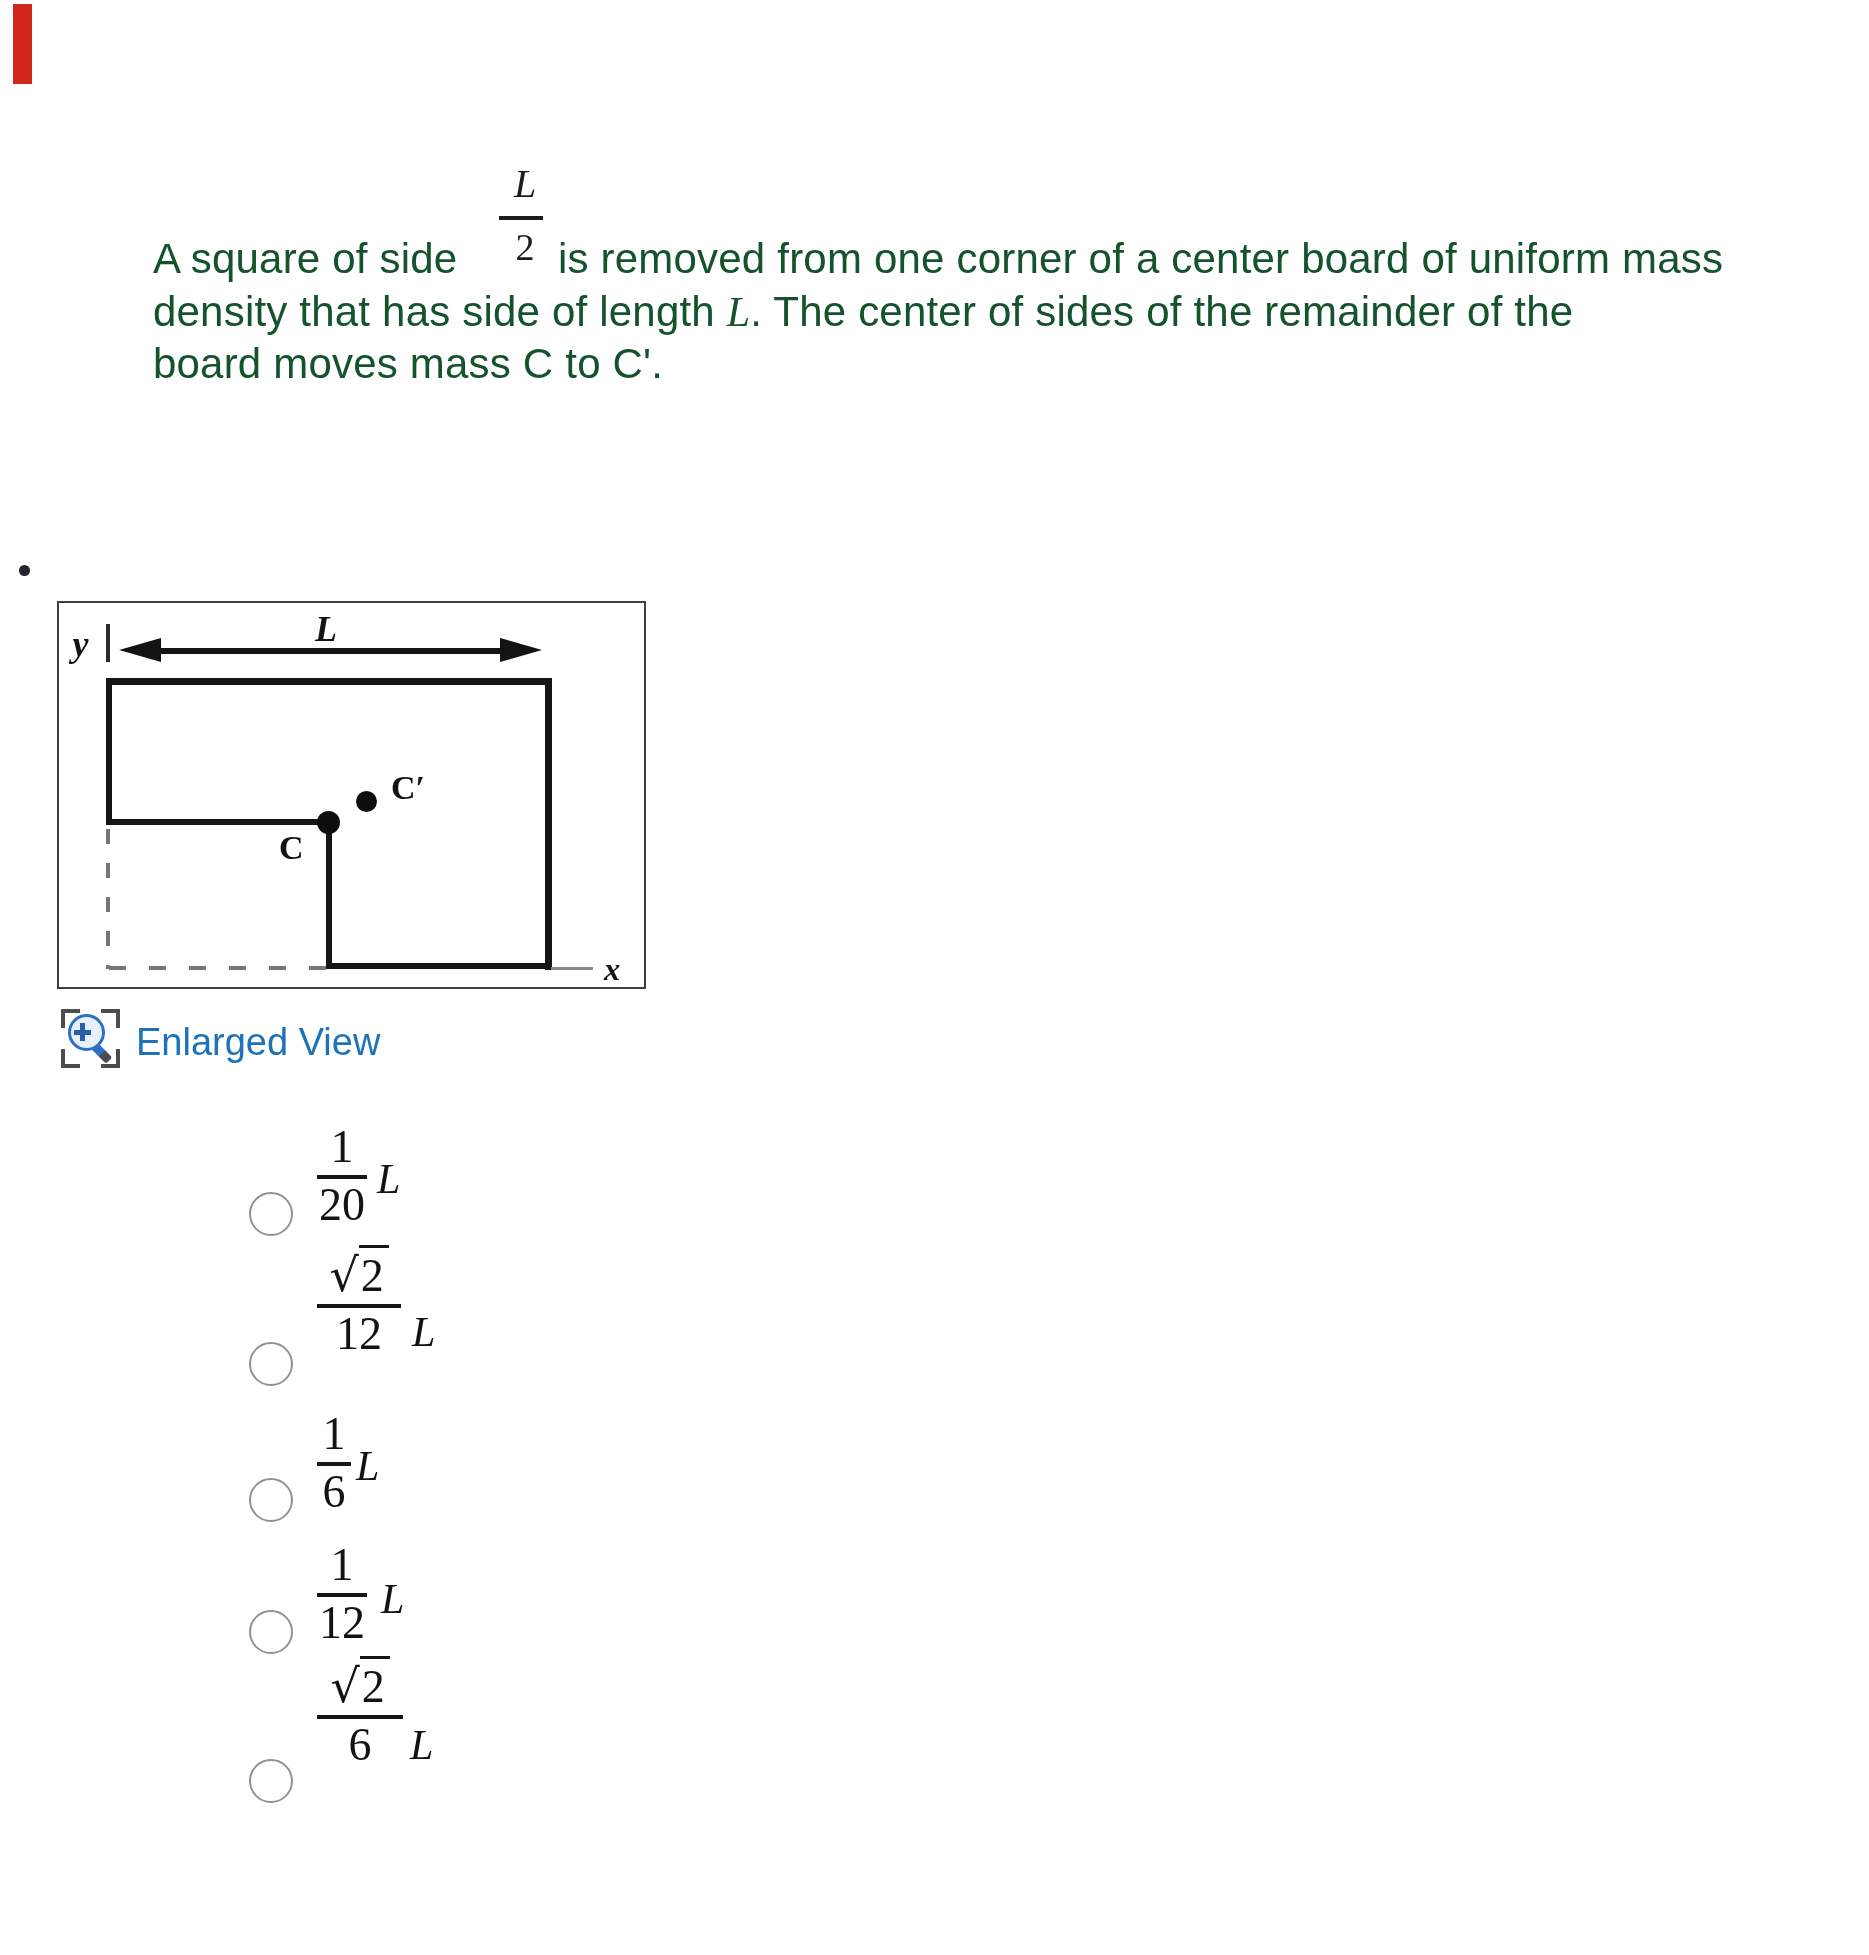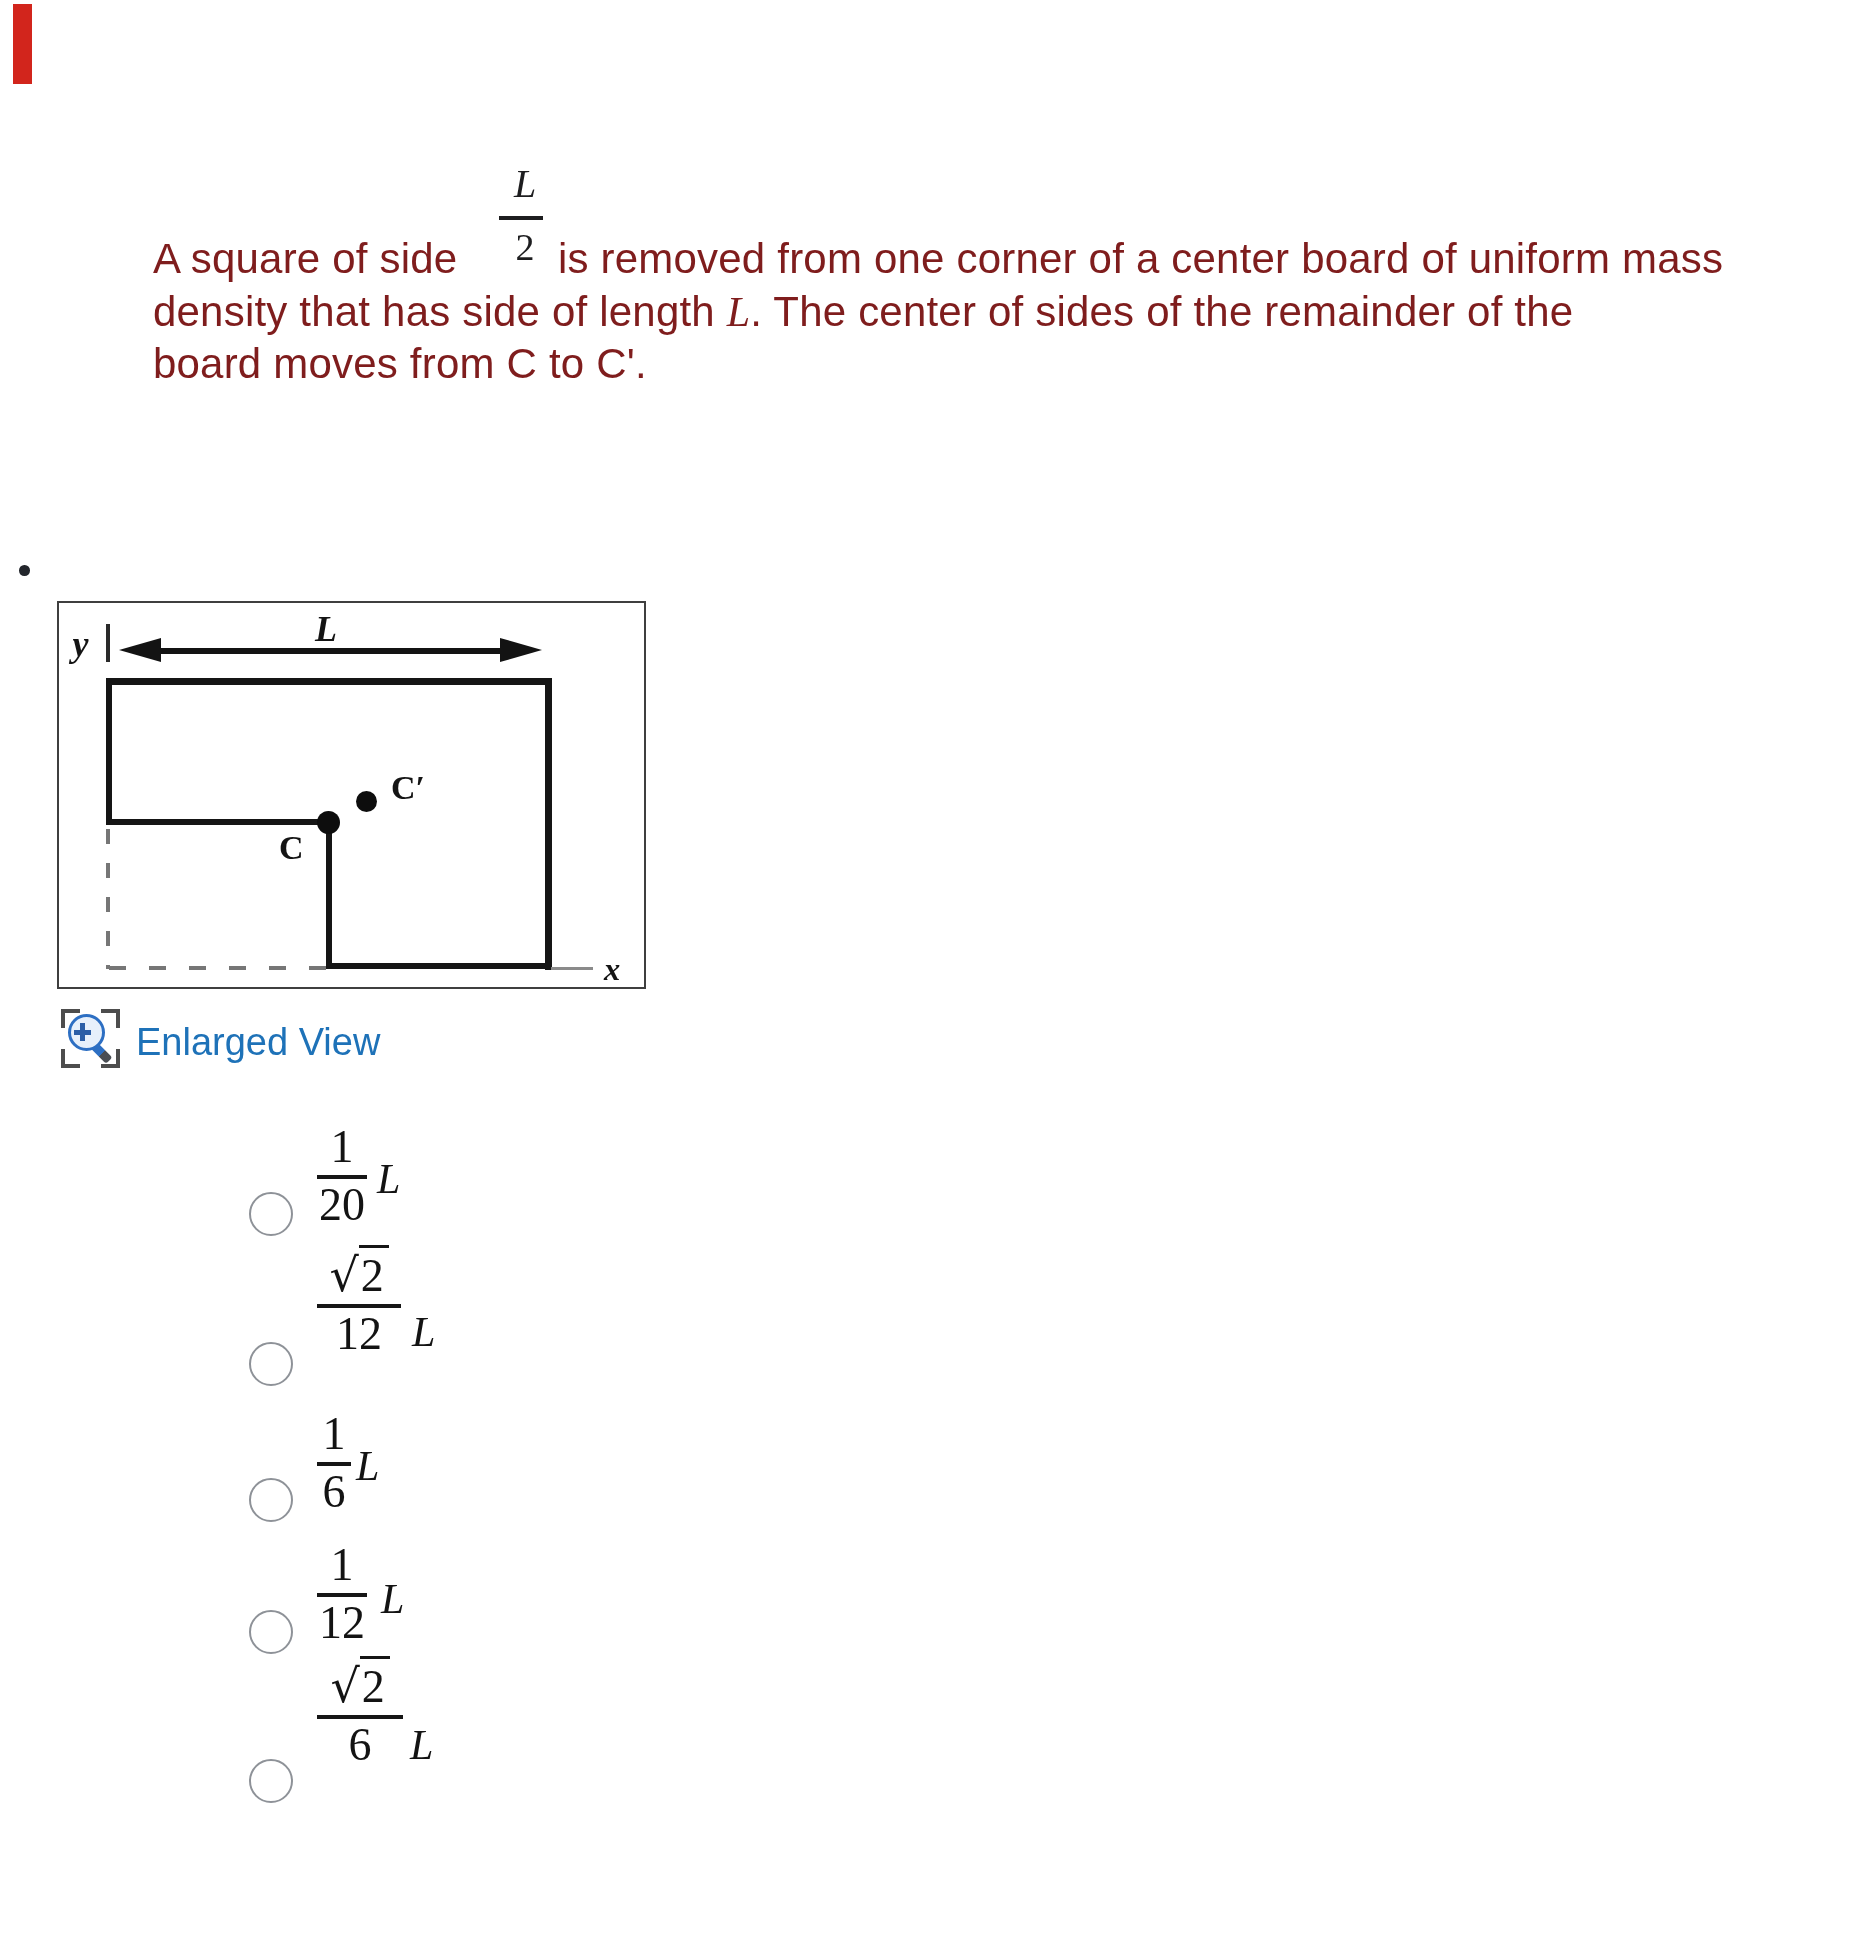--- a/index.html
+++ b/index.html
@@ -3,21 +3,21 @@
 <meta charset="utf-8">
 <style>
   html,body{margin:0;padding:0;width:1870px;height:1956px;background:#ffffff;overflow:hidden;position:relative;
             font-family:"Liberation Sans",sans-serif;}
   .abs{position:absolute;}
 
   
   #red-marker{left:13.4px;top:3.8px;width:19px;height:80px;background:#d2251c;}
 
   
-  .qline{color:#7f1d1d;font-size:42px;line-height:1.15;letter-spacing:0.2px;white-space:nowrap;}
+  .qline{color:#14532d;font-size:42px;line-height:1.15;letter-spacing:0.2px;white-space:nowrap;}
   #line1a{left:153px;top:235px;}
   #line1b{left:558px;top:235px;}
   #line2{left:153px;top:288px;}
   #line3{left:153px;top:340px;}
   .var-l{font-family:"Liberation Serif",serif;font-style:italic;}
 
   
   #frac-num{left:505px;top:164px;width:40px;text-align:center;font-family:"Liberation Serif",serif;
             font-style:italic;font-size:40px;color:#1d1d1f;line-height:1;}
   #frac-bar{left:499px;top:216px;width:44px;height:3.8px;background:#1d1d1f;}
@@ -93,21 +93,21 @@
 <body>
 
 <div class="abs" id="red-marker"></div>
 
 <span class="abs qline" id="line1a">A square of side</span>
 <span class="abs" id="frac-num">L</span>
 <div class="abs" id="frac-bar"></div>
 <span class="abs" id="frac-den">2</span>
 <span class="abs qline" id="line1b">is removed from one corner of a center board of uniform mass</span>
 <span class="abs qline" id="line2"><span>density that has side of length </span><span class="var-l">L</span><span>. The center of sides of the remainder of the</span></span>
-<span class="abs qline" id="line3">board moves from C to C'.</span>
+<span class="abs qline" id="line3">board moves mass C to C'.</span>
 
 <div class="abs" id="bullet"></div>
 
 <div class="abs" id="figure">
   <span class="abs fig-serif" id="y-label">y</span>
   <div class="abs" id="y-tick"></div>
   <span class="abs fig-serif" id="len-label">L</span>
   <div class="abs" id="arrow-line"></div>
   <div class="abs ah" id="ah-left"></div>
   <div class="abs ah" id="ah-right"></div>

